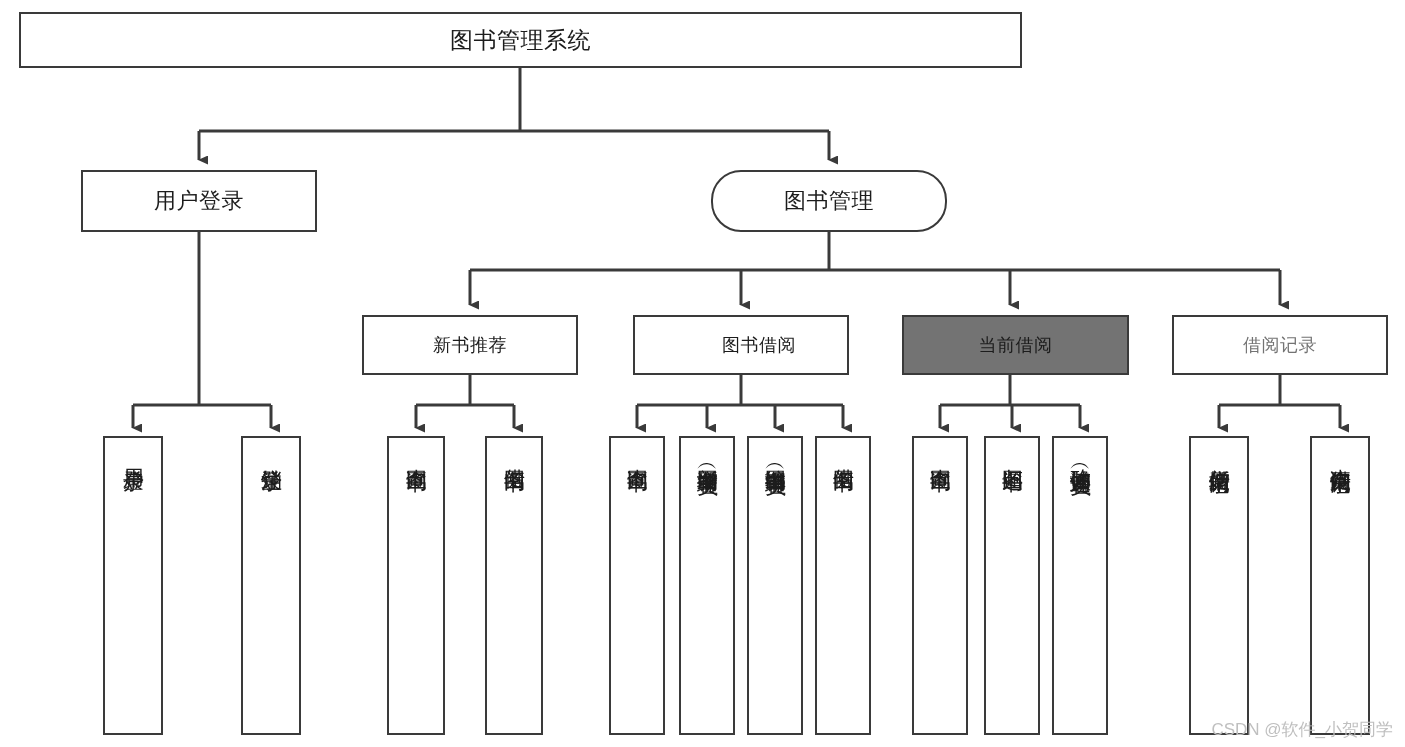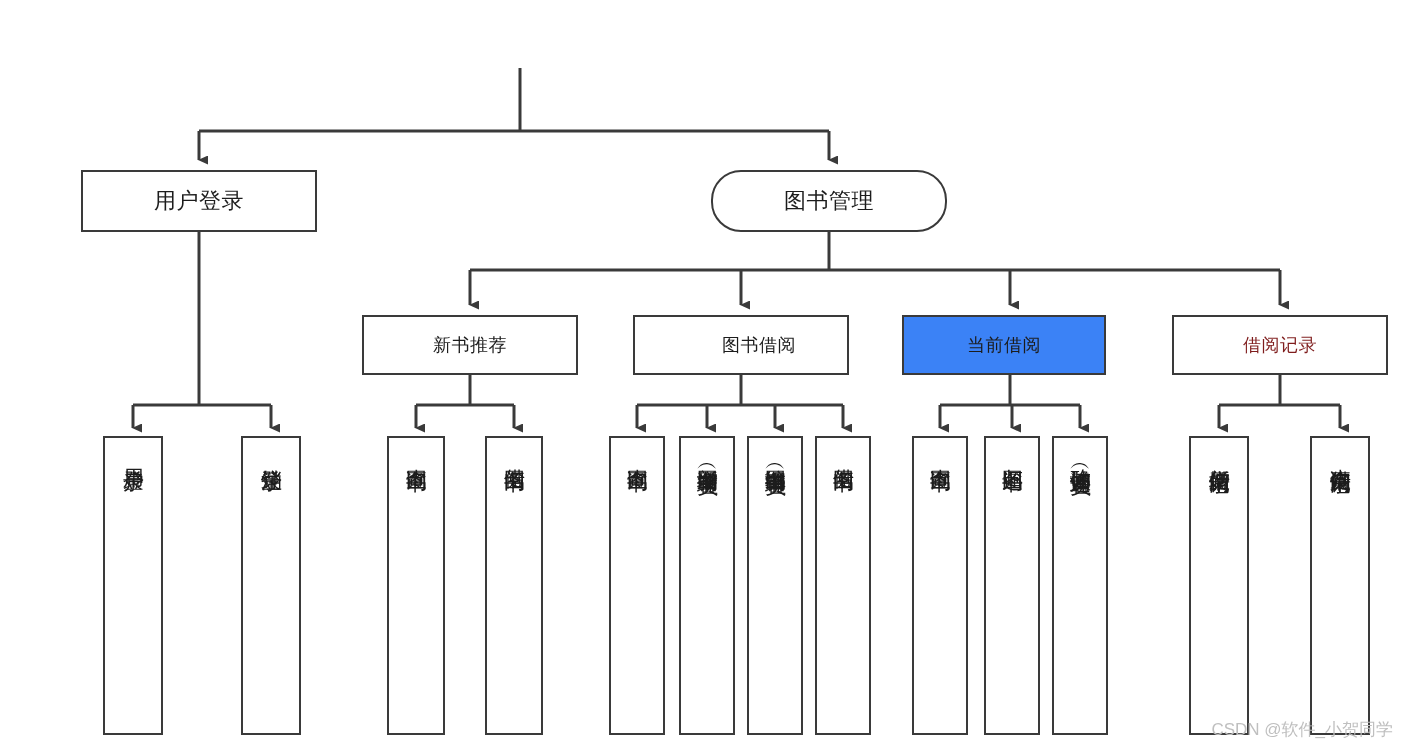--- a/index.html
+++ b/index.html
@@ -122,38 +122,41 @@
       <line x1="1012" y1="405" x2="1012" y2="428" marker-end="url(#arrowhead)"></line>
       <line x1="1080" y1="405" x2="1080" y2="428" marker-end="url(#arrowhead)"></line>
 
       <line x1="1280" y1="375" x2="1280" y2="405"></line>
       <line x1="1219" y1="405" x2="1340" y2="405"></line>
       <line x1="1219" y1="405" x2="1219" y2="428" marker-end="url(#arrowhead)"></line>
       <line x1="1340" y1="405" x2="1340" y2="428" marker-end="url(#arrowhead)"></line>
     </g>
   </svg>
 
+  <div class="node node-root" style="left: 19px; top: 12px; width: 1003px; height: 56px; border-color: rgb(58, 58, 58); background: rgb(255, 255, 255); color: rgb(28, 28, 28);">
+    <span class="node-label">图书管理系统</span>
+  </div>
 
   <div class="node node-level2" style="left: 81px; top: 170px; width: 236px; height: 62px; border-color: rgb(58, 58, 58); background: rgb(255, 255, 255); color: rgb(28, 28, 28);">
     <span class="node-label">用户登录</span>
   </div>
   <div class="node node-level2" style="left: 711px; top: 170px; width: 236px; height: 62px; border-color: rgb(58, 58, 58); background: rgb(255, 255, 255); color: rgb(28, 28, 28); border-radius: 30px;">
     <span class="node-label">图书管理</span>
   </div>
 
   <div class="node node-level3" style="left: 362px; top: 315px; width: 216px; height: 60px; border-color: rgb(58, 58, 58); background: rgb(255, 255, 255); color: rgb(28, 28, 28);">
     <span class="node-label">新书推荐</span>
   </div>
   <div class="node node-level3" style="left: 633px; top: 315px; width: 216px; height: 60px; border-color: rgb(58, 58, 58); background: rgb(255, 255, 255); color: rgb(28, 28, 28); padding-left: 36px;">
     <span class="node-label">图书借阅</span>
   </div>
-  <div class="node node-level3" style="left: 902px; top: 315px; width: 204px; height: 60px; border-color: rgb(58, 58, 58); background: #3b82f6; color: rgb(28, 28, 28);">
+  <div class="node node-level3" style="left: 902px; top: 315px; width: 227px; height: 60px; border-color: rgb(58, 58, 58); background: #737373; color: rgb(28, 28, 28);">
     <span class="node-label">当前借阅</span>
   </div>
-  <div class="node node-level3" style="left: 1172px; top: 315px; width: 216px; height: 60px; border-color: rgb(58, 58, 58); background: rgb(255, 255, 255); color: #7f1d1d;">
+  <div class="node node-level3" style="left: 1172px; top: 315px; width: 216px; height: 60px; border-color: rgb(58, 58, 58); background: rgb(255, 255, 255); color: #737373;">
     <span class="node-label">借阅记录</span>
   </div>
 
   <div class="node node-leaf" style="left: 103px; top: 436px; width: 60px; height: 299px; border-color: rgb(58, 58, 58); background: rgb(255, 255, 255); color: rgb(28, 28, 28);">
     <span class="vertical-label">用户登录</span>
   </div>
   <div class="node node-leaf" style="left: 241px; top: 436px; width: 60px; height: 299px; border-color: rgb(58, 58, 58); background: rgb(255, 255, 255); color: rgb(28, 28, 28);">
     <span class="vertical-label">注销登录</span>
   </div>
   <div class="node node-leaf" style="left: 387px; top: 436px; width: 58px; height: 299px; border-color: rgb(58, 58, 58); background: rgb(255, 255, 255); color: rgb(28, 28, 28);">

